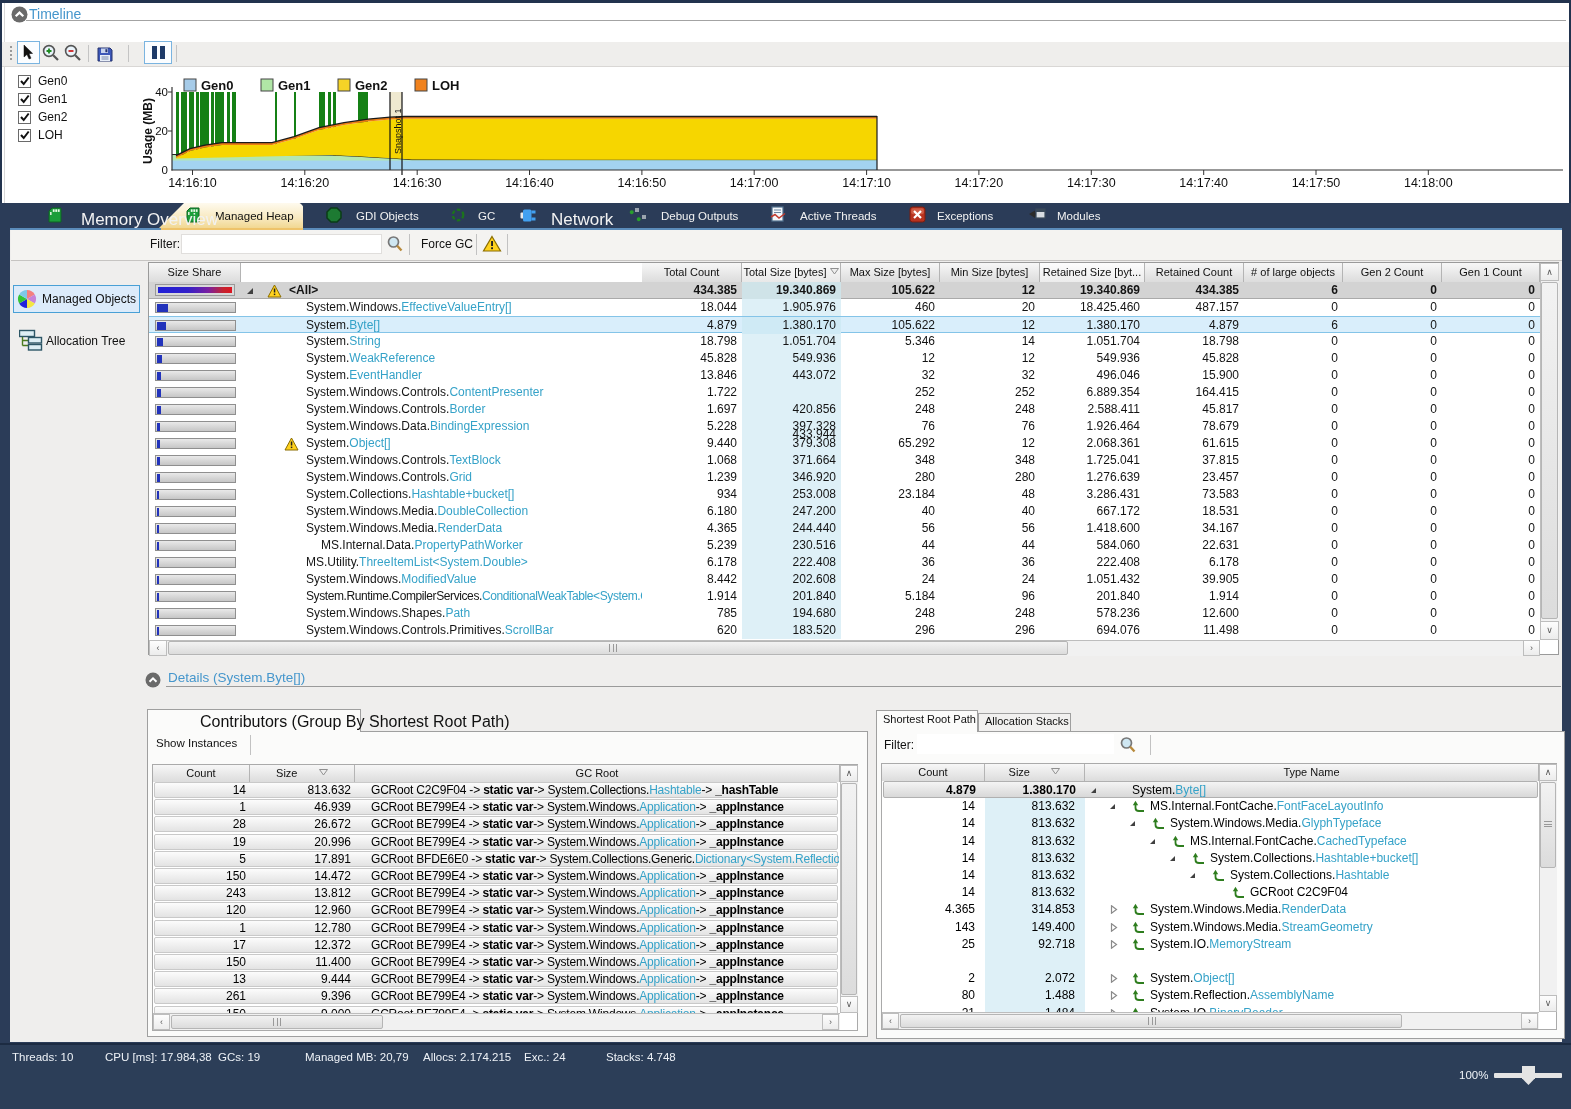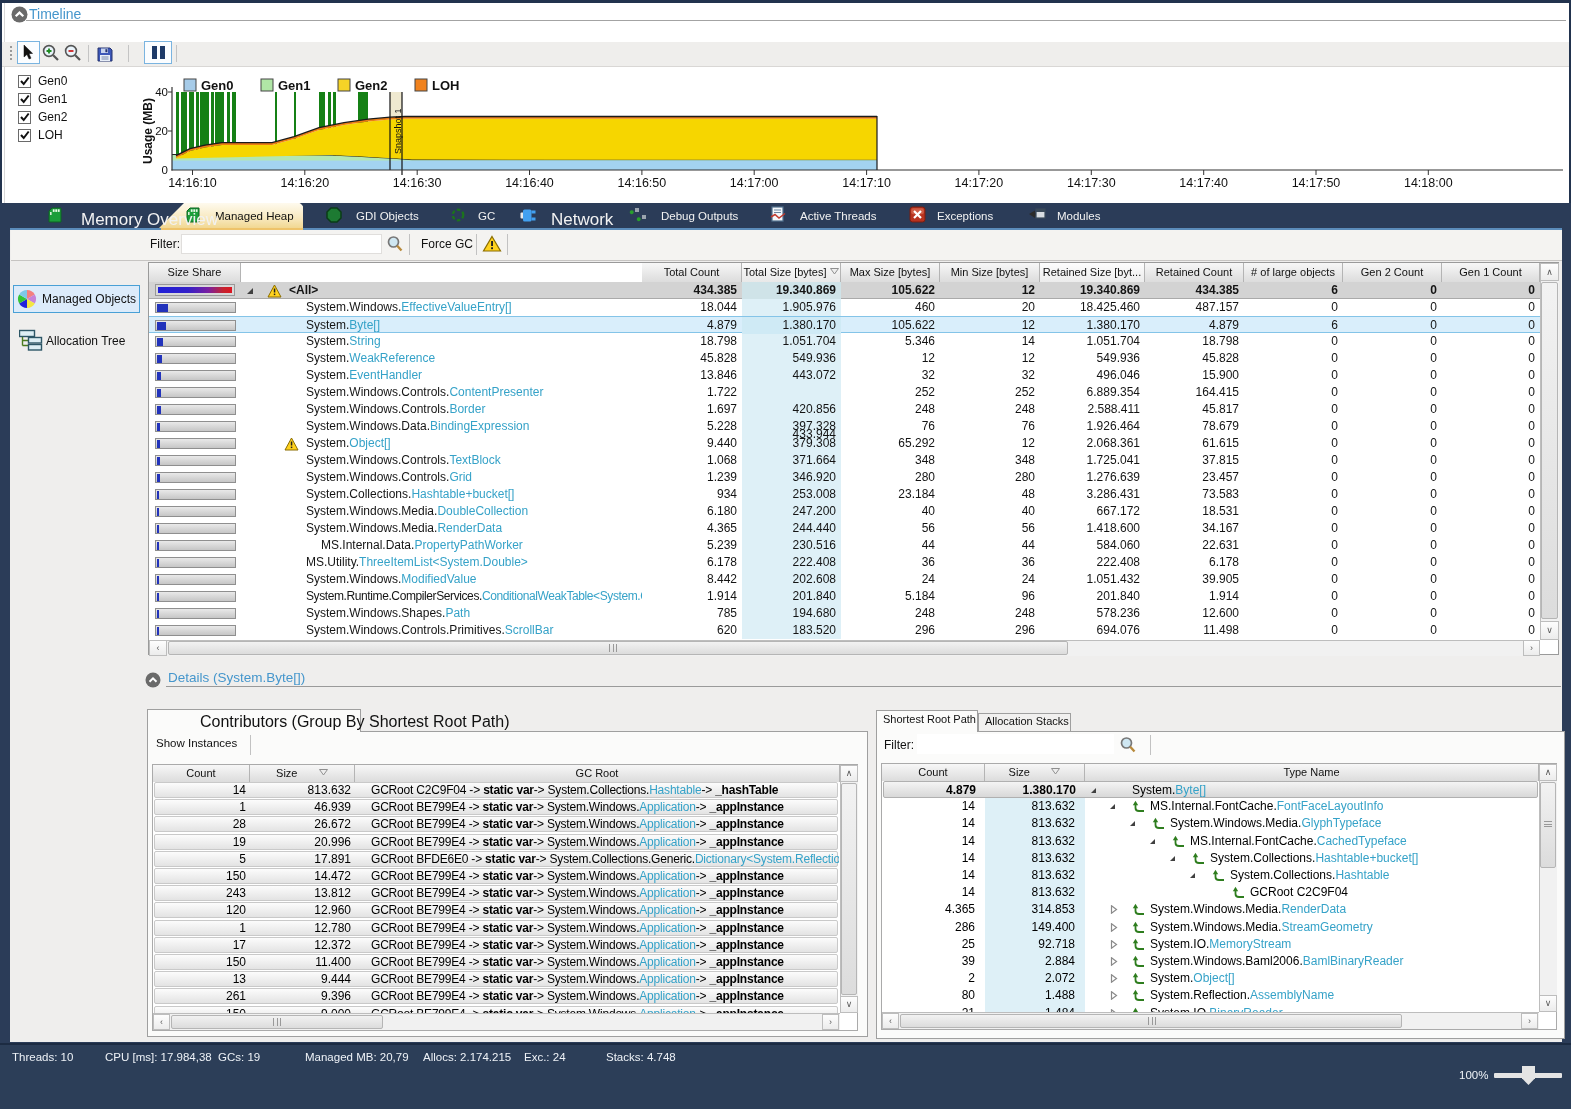--- a/index.html
+++ b/index.html
@@ -813,21 +813,21 @@
       </span>
 <span class="abs" style="left:249px;">
         <svg style="position:absolute;top:2px;" width="13" height="13">
           <path d="M3.5 5 V8 Q3.5 11 7 11 H12" stroke="#2e7d1e" stroke-width="1.8" fill="none"></path>
           <path d="M0.8 5.2 L6.2 5.2 L3.5 0.8 Z" fill="#2e7d1e"></path>
         </svg>
       </span>
 <div class="cell" style="left:267px;white-space:nowrap;">System.Windows.Media.<span class="cyan">RenderData</span></div>
 </div>
 <div class="abs" style="left:1px;top:154.6px;width:655px;height:17px;">
-<div class="cell num" style="left:0;width:97px;">286</div>
+<div class="cell num" style="left:0;width:97px;">143</div>
 <div class="cell num" style="left:103px;width:94px;">149.400</div>
 <span class="abs" style="left:227px;top:0px;width:9px;height:9px;">
         <svg width="9" height="9" style="position:absolute;top:4px;">
           <path d="M1.5 0.8 L6.5 4.5 L1.5 8.2 Z" fill="#fff" stroke="#8a8a8a" stroke-width="1.2"></path>
         </svg>
       </span>
 <span class="abs" style="left:249px;">
         <svg style="position:absolute;top:2px;" width="13" height="13">
           <path d="M3.5 5 V8 Q3.5 11 7 11 H12" stroke="#2e7d1e" stroke-width="1.8" fill="none"></path>
           <path d="M0.8 5.2 L6.2 5.2 L3.5 0.8 Z" fill="#2e7d1e"></path>
@@ -843,36 +843,20 @@
           <path d="M1.5 0.8 L6.5 4.5 L1.5 8.2 Z" fill="#fff" stroke="#8a8a8a" stroke-width="1.2"></path>
         </svg>
       </span>
 <span class="abs" style="left:249px;">
         <svg style="position:absolute;top:2px;" width="13" height="13">
           <path d="M3.5 5 V8 Q3.5 11 7 11 H12" stroke="#2e7d1e" stroke-width="1.8" fill="none"></path>
           <path d="M0.8 5.2 L6.2 5.2 L3.5 0.8 Z" fill="#2e7d1e"></path>
         </svg>
       </span>
 <div class="cell" style="left:267px;white-space:nowrap;">System.IO.<span class="cyan">MemoryStream</span></div>
-</div>
-<div class="abs" style="left:1px;top:189.0px;width:655px;height:17px;">
-<div class="cell num" style="left:0;width:97px;">39</div>
-<div class="cell num" style="left:103px;width:94px;">2.884</div>
-<span class="abs" style="left:227px;top:0px;width:9px;height:9px;">
-        <svg width="9" height="9" style="position:absolute;top:4px;">
-          <path d="M1.5 0.8 L6.5 4.5 L1.5 8.2 Z" fill="#fff" stroke="#8a8a8a" stroke-width="1.2"></path>
-        </svg>
-      </span>
-<span class="abs" style="left:249px;">
-        <svg style="position:absolute;top:2px;" width="13" height="13">
-          <path d="M3.5 5 V8 Q3.5 11 7 11 H12" stroke="#2e7d1e" stroke-width="1.8" fill="none"></path>
-          <path d="M0.8 5.2 L6.2 5.2 L3.5 0.8 Z" fill="#2e7d1e"></path>
-        </svg>
-      </span>
-<div class="cell" style="left:267px;white-space:nowrap;">System.Windows.Baml2006.<span class="cyan">BamlBinaryReader</span></div>
 </div>
 <div class="abs" style="left:1px;top:206.2px;width:655px;height:17px;">
 <div class="cell num" style="left:0;width:97px;">2</div>
 <div class="cell num" style="left:103px;width:94px;">2.072</div>
 <span class="abs" style="left:227px;top:0px;width:9px;height:9px;">
         <svg width="9" height="9" style="position:absolute;top:4px;">
           <path d="M1.5 0.8 L6.5 4.5 L1.5 8.2 Z" fill="#fff" stroke="#8a8a8a" stroke-width="1.2"></path>
         </svg>
       </span>
 <span class="abs" style="left:249px;">

